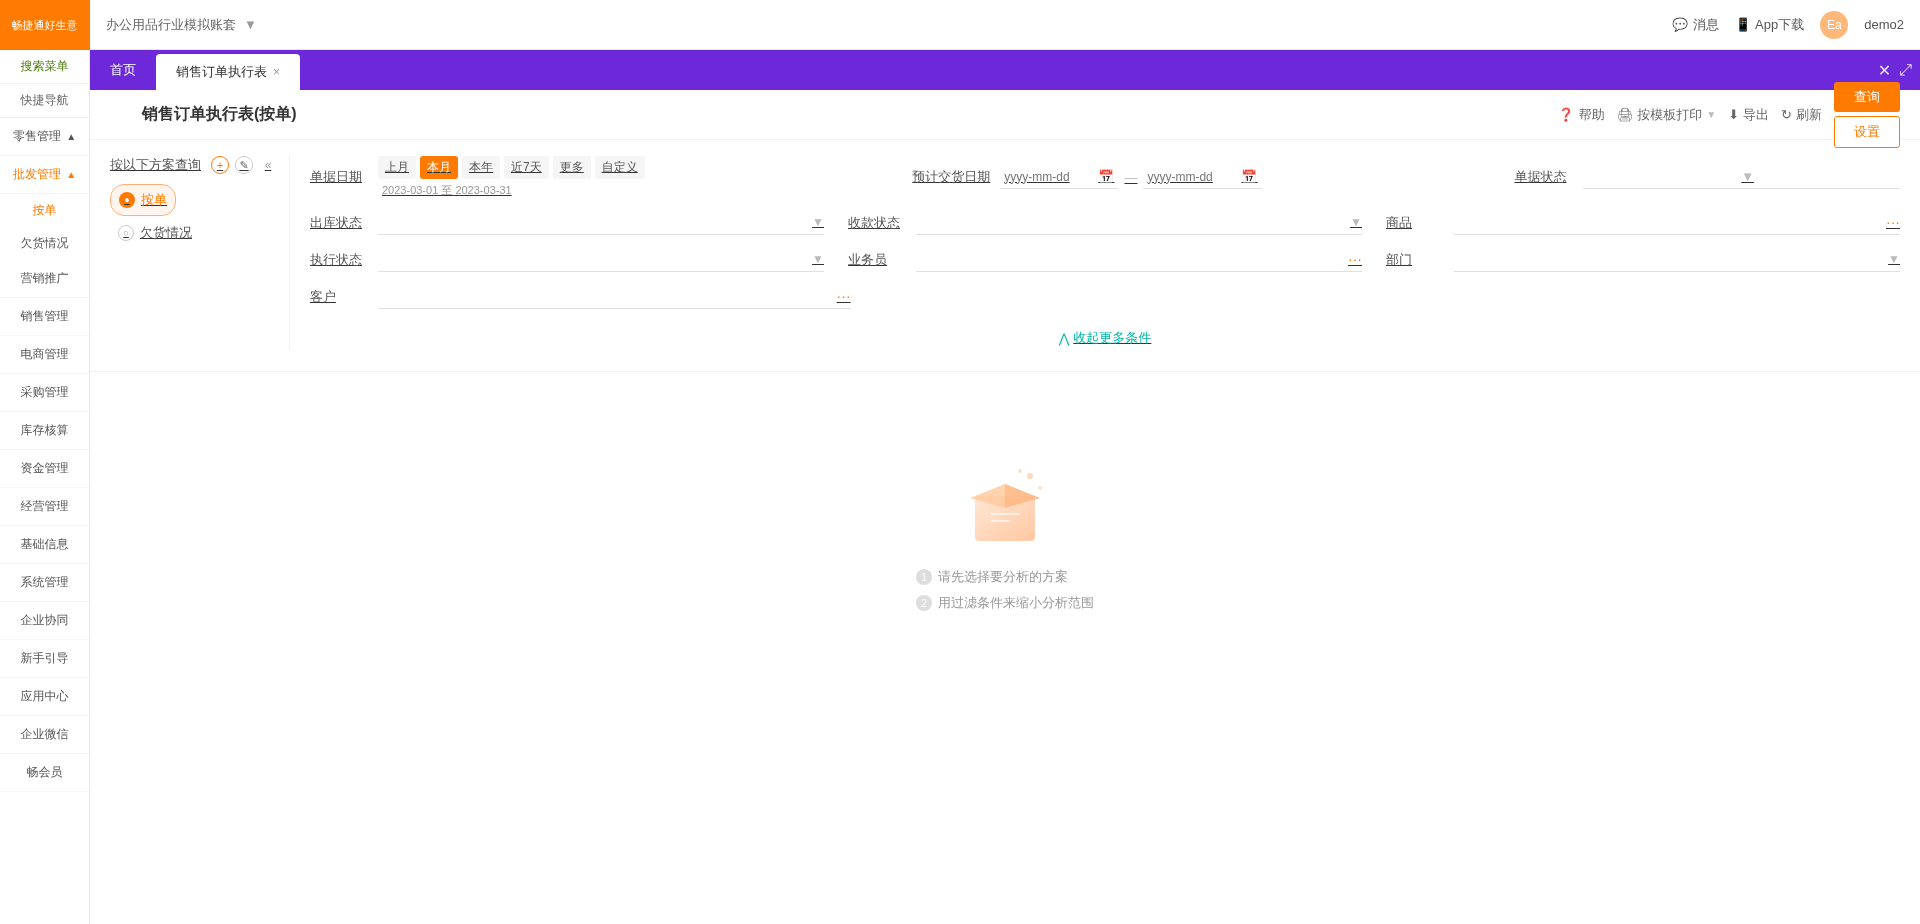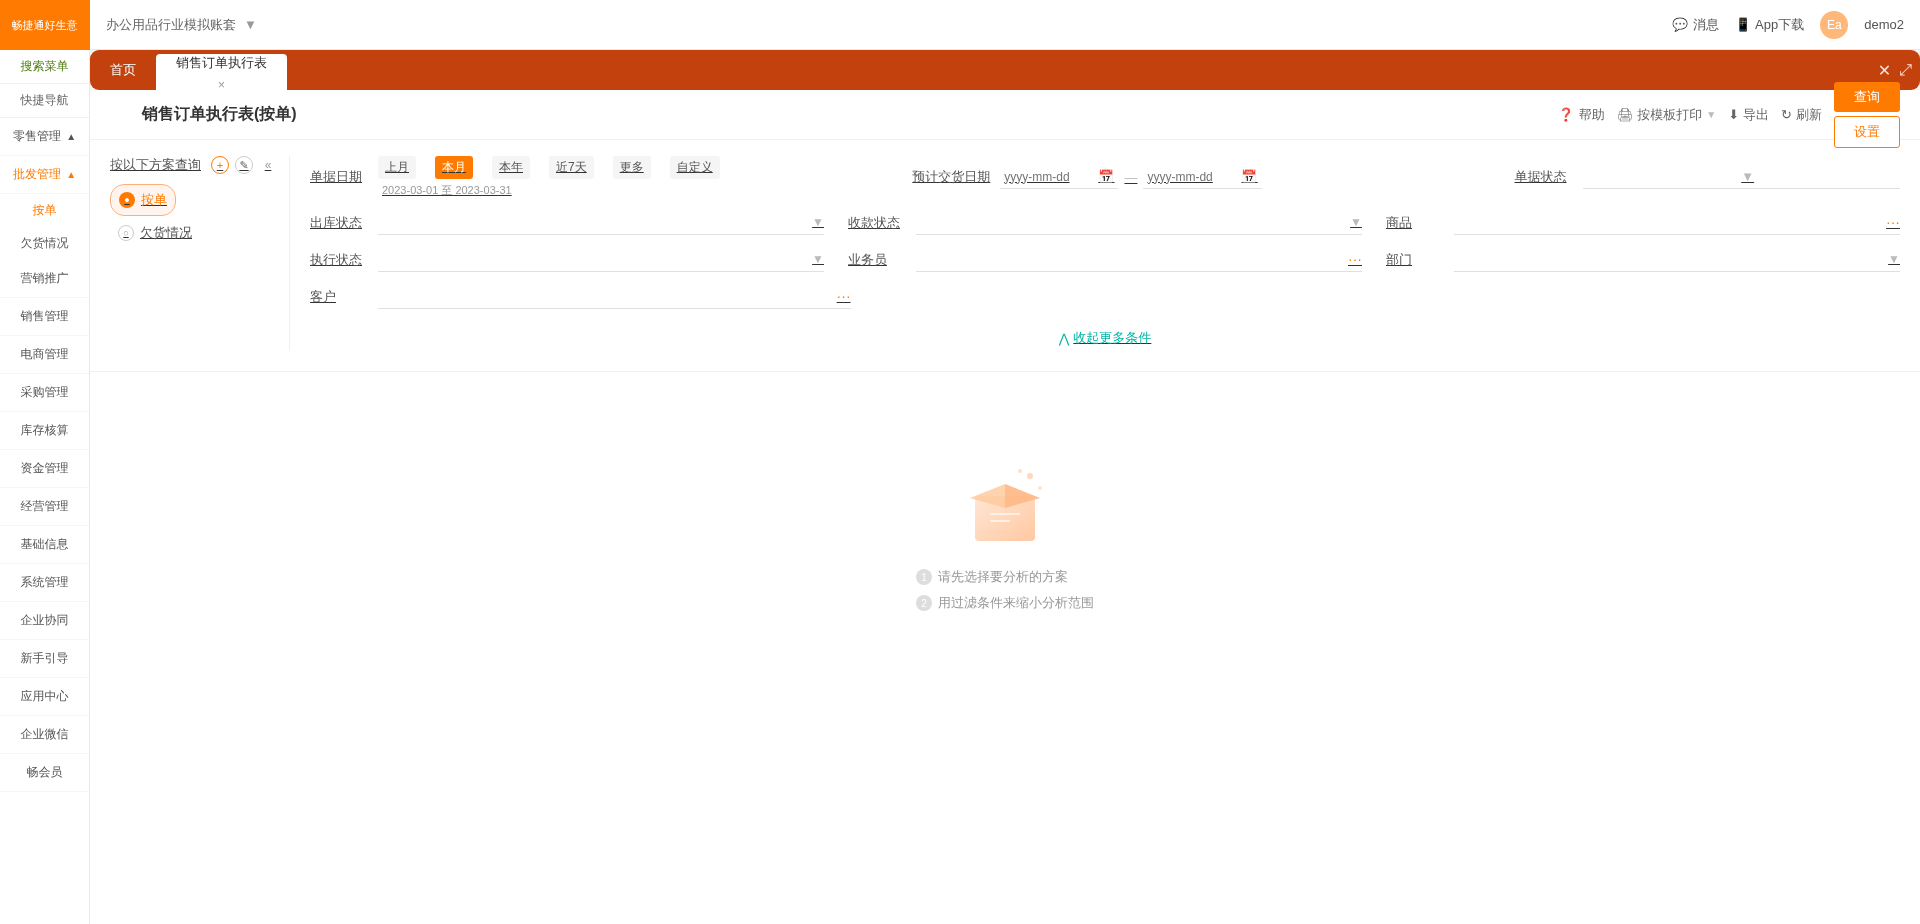--- a/index.html
+++ b/index.html
@@ -114,25 +114,24 @@
       display: flex;
       align-items: center;
       justify-content: center;
       color: #fff;
       font-size: 12px;
     }
 
     
     .tab-bar {
       height: 40px;
-      background: #c2410c;
+      background: #6d28d9;
       display: flex;
       align-items: center;
       padding: 0 0;
-      border-radius: 9px;
     }
     .tab-item {
       height: 40px;
       padding: 0 20px;
       display: flex;
       align-items: center;
       font-size: 13px;
       cursor: pointer;
       color: rgba(255,255,255,0.85);
       gap: 6px;
@@ -140,21 +139,20 @@
     .tab-item.home {
       background: transparent;
       color: #fff;
     }
     .tab-item.active-tab {
       background: #fff;
       color: #333;
       border-radius: 4px 4px 0 0;
       margin-top: 4px;
       height: 36px;
-      flex-direction: column;
     }
     .tab-close {
       color: #999;
       font-size: 12px;
       cursor: pointer;
     }
     .tab-bar-actions {
       margin-left: auto;
       display: flex;
       align-items: center;
@@ -380,21 +378,21 @@
       color: #bbb;
       width: 90px;
     }
     .cal-icon { color: #ff7a00; font-size: 13px; cursor: pointer; }
     .date-separator { color: #bbb; }
 
     
     .date-quick {
       display: flex;
       align-items: center;
-      gap: 19px;
+      gap: 4px;
     }
     .dq-btn {
       padding: 2px 6px;
       font-size: 12px;
       border-radius: 3px;
       cursor: pointer;
       color: #555;
       background: #f5f5f5;
       border: 1px solid transparent;
     }

